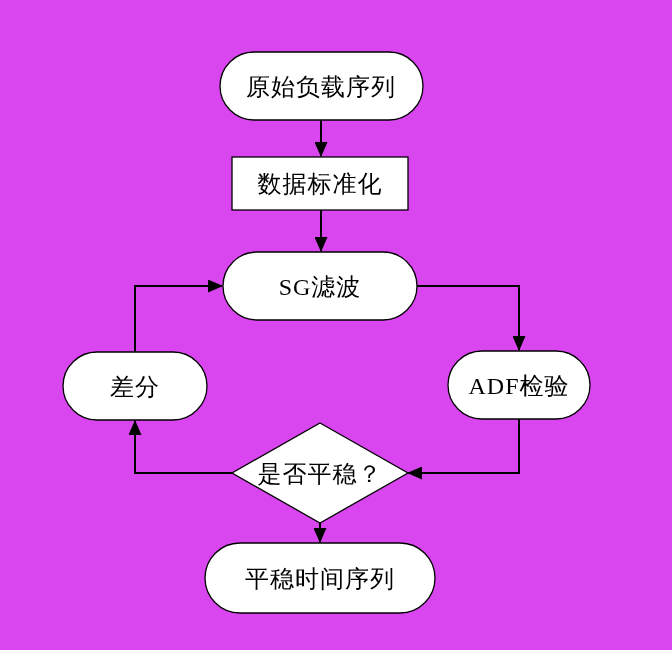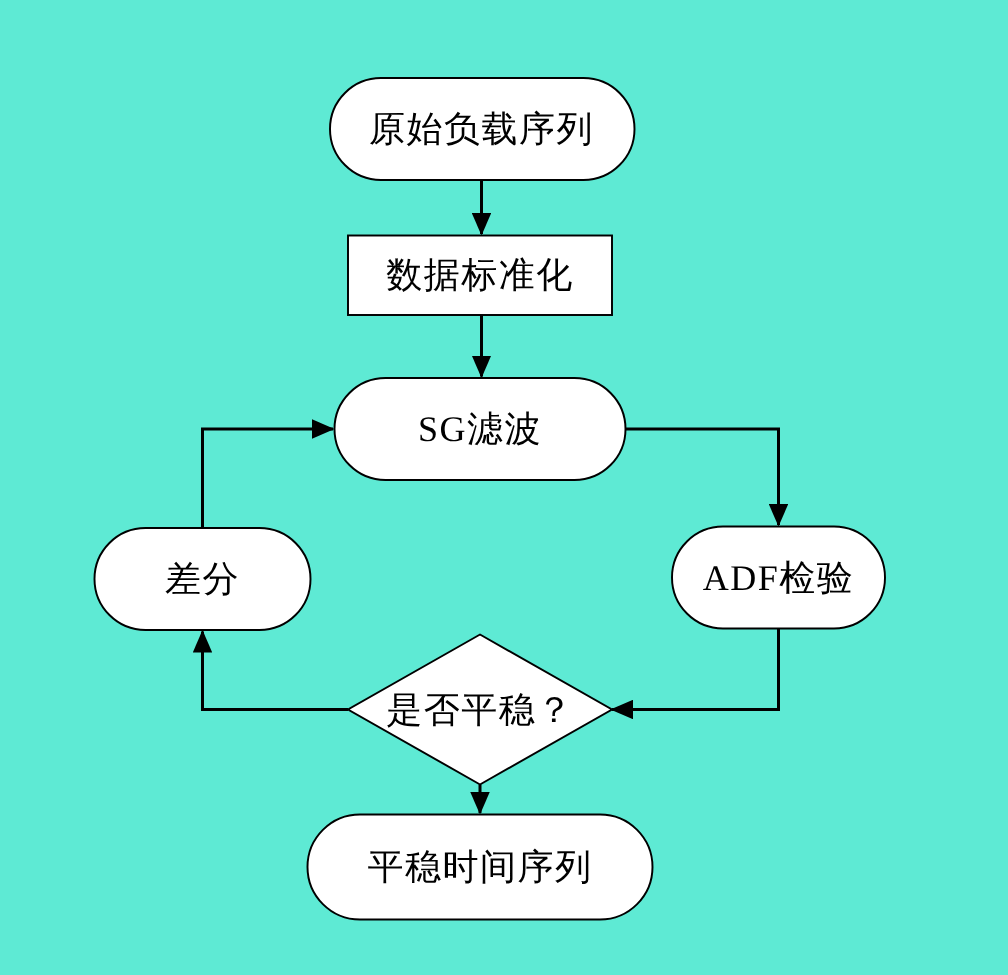--- a/index.html
+++ b/index.html
@@ -4,21 +4,21 @@
 <style>
   html, body {
     margin: 0;
     padding: 0;
     background: #ffffff;
   }
   .canvas {
     position: relative;
     width: 672px;
     height: 650px;
-    background: #5eead4;
+    background: #d946ef;
     overflow: hidden;
     font-family: "Liberation Serif", "DejaVu Serif", serif;
   }
   svg {
     display: block;
   }
   .shape {
     fill: #ffffff;
     stroke: #000000;
     stroke-width: 1.3;

